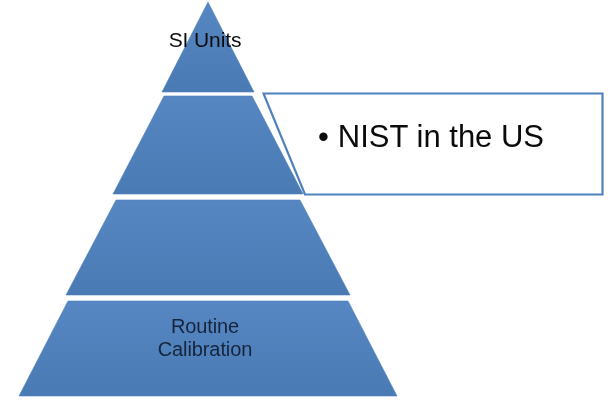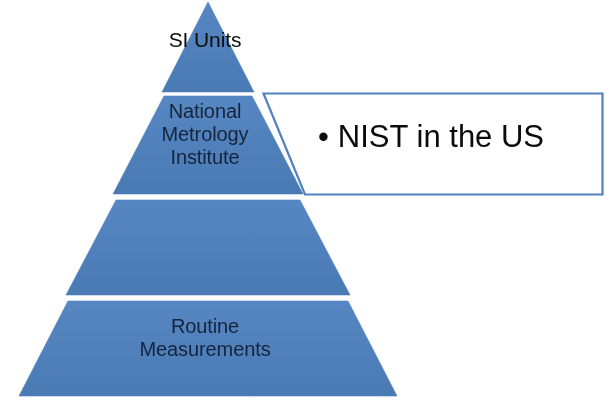--- a/index.html
+++ b/index.html
@@ -116,27 +116,24 @@
 
     <polygon points="164,96 252,96 303,194 113,194" fill="url(#tierGrad)" stroke="#4F81BD" stroke-width="0.6"></polygon>
 
     <polygon points="116,200 300,200 350,295 66,295" fill="url(#tierGrad)" stroke="#4F81BD" stroke-width="0.6"></polygon>
 
     <polygon points="68,301 348,301 397,396 19,396" fill="url(#tierGrad)" stroke="#4F81BD" stroke-width="0.6"></polygon>
   </svg>
 
   <div class="tier-label" id="tier-label-0">SI Units</div>
 
-  <div class="tier-label" id="tier-label-1">National
-Metrology
-Institute</div>
 
 
   <div class="tier-label" id="tier-label-3">Routine
-Measurements</div>
+Calibration</div>
 
   <div id="callout-box">
     <svg id="callout-shape" viewBox="0 0 342 104" preserveAspectRatio="none" aria-hidden="true">
 
       <polygon points="1.5,1.5 340.5,1.5 340.5,102.5 43,102.5" fill="#FFFFFF" stroke="#4F81BD" stroke-width="2.2"></polygon>
     </svg>
 
     <div id="callout-text">
       <span id="callout-bullet">•</span><span>NIST in the US</span>
     </div>

